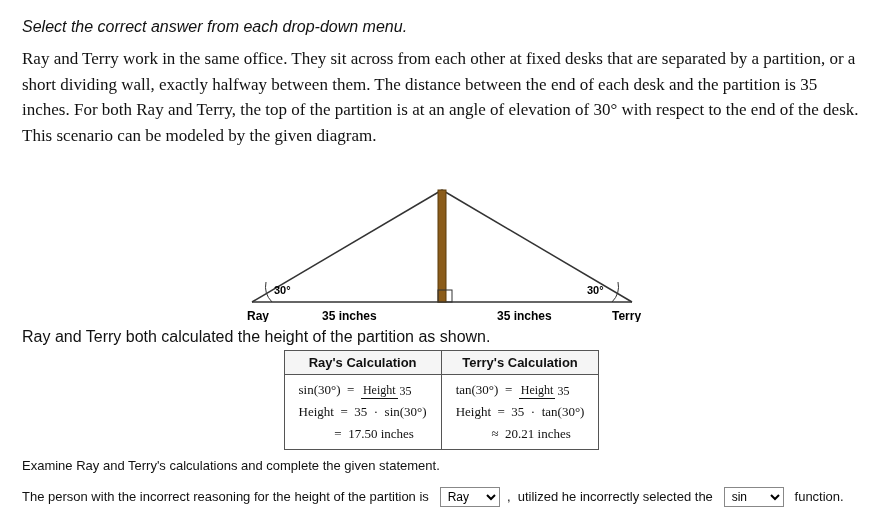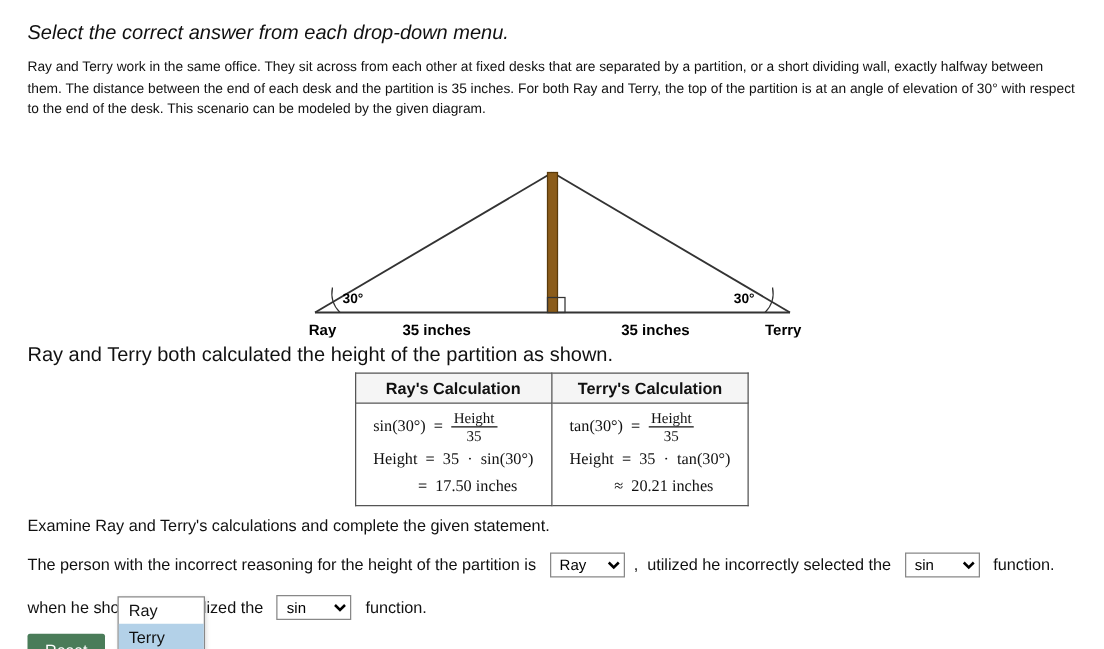--- a/index.html
+++ b/index.html
@@ -11,23 +11,24 @@
       width: 883px;
       min-height: 519px;
       padding: 18px 22px 10px 22px;
     }
     .instruction {
       font-size: 16px;
       margin-bottom: 10px;
       font-style: italic;
     }
     .problem-text {
-      font-size: 11px;
+      font-size: 17px;
       line-height: 1.5;
       margin-bottom: 14px;
+      font-family: Liberation Serif, serif;
     }
     
     .diagram-container {
       display: flex;
       justify-content: center;
       margin-bottom: 6px;
       font-weight: bold;
     }
     .diagram-label {
       font-size: 16px;
@@ -54,21 +55,21 @@
       padding: 4px 14px;
       vertical-align: top;
     }
     .math-block {
       font-family: serif;
       font-size: 13px;
       line-height: 1.7;
     }
     .math-block .fraction {
       display: inline-flex;
-      flex-direction: column;
+      flex-direction: row;
       align-items: center;
       vertical-align: middle;
       font-size: 12px;
     }
     .math-block .fraction .numer {
       border-bottom: 1px solid #111;
       padding: 0 2px;
       line-height: 1.2;
     }
     .math-block .fraction .denom {

